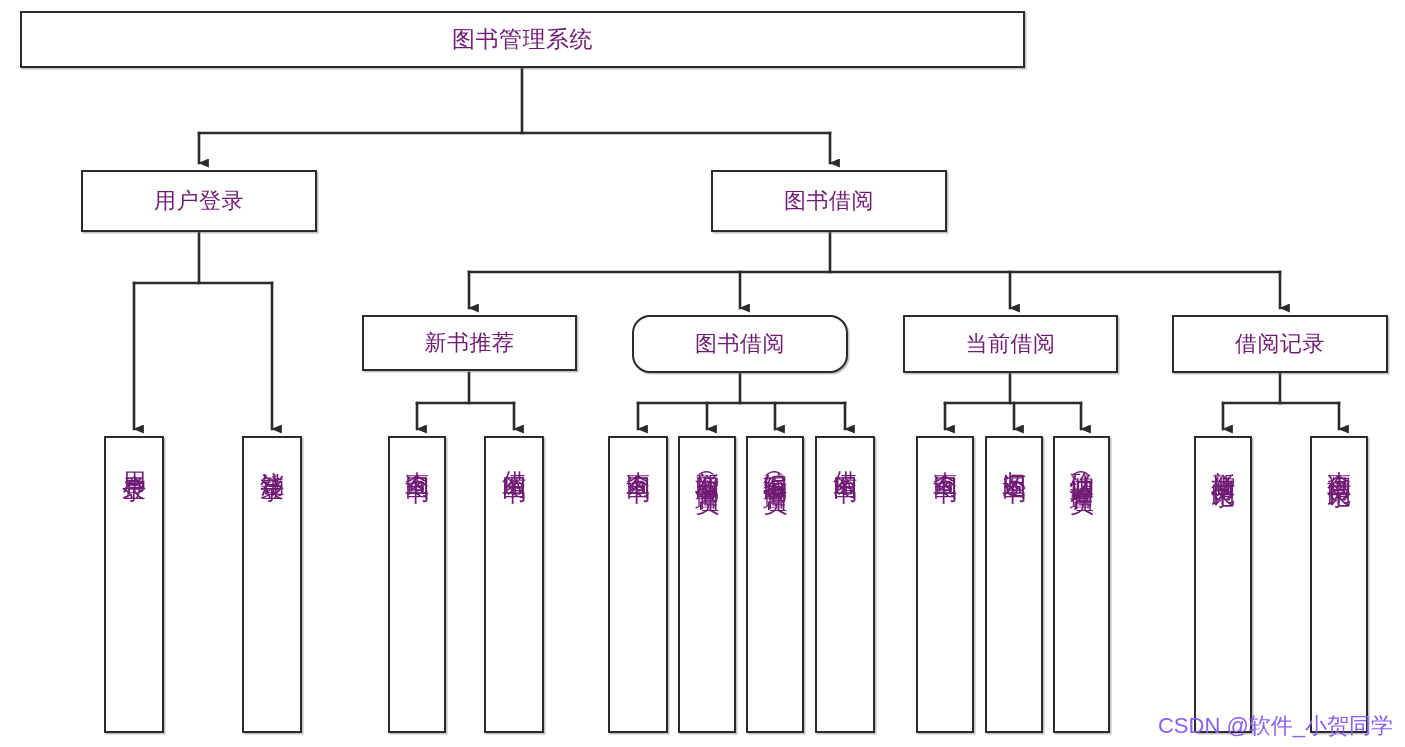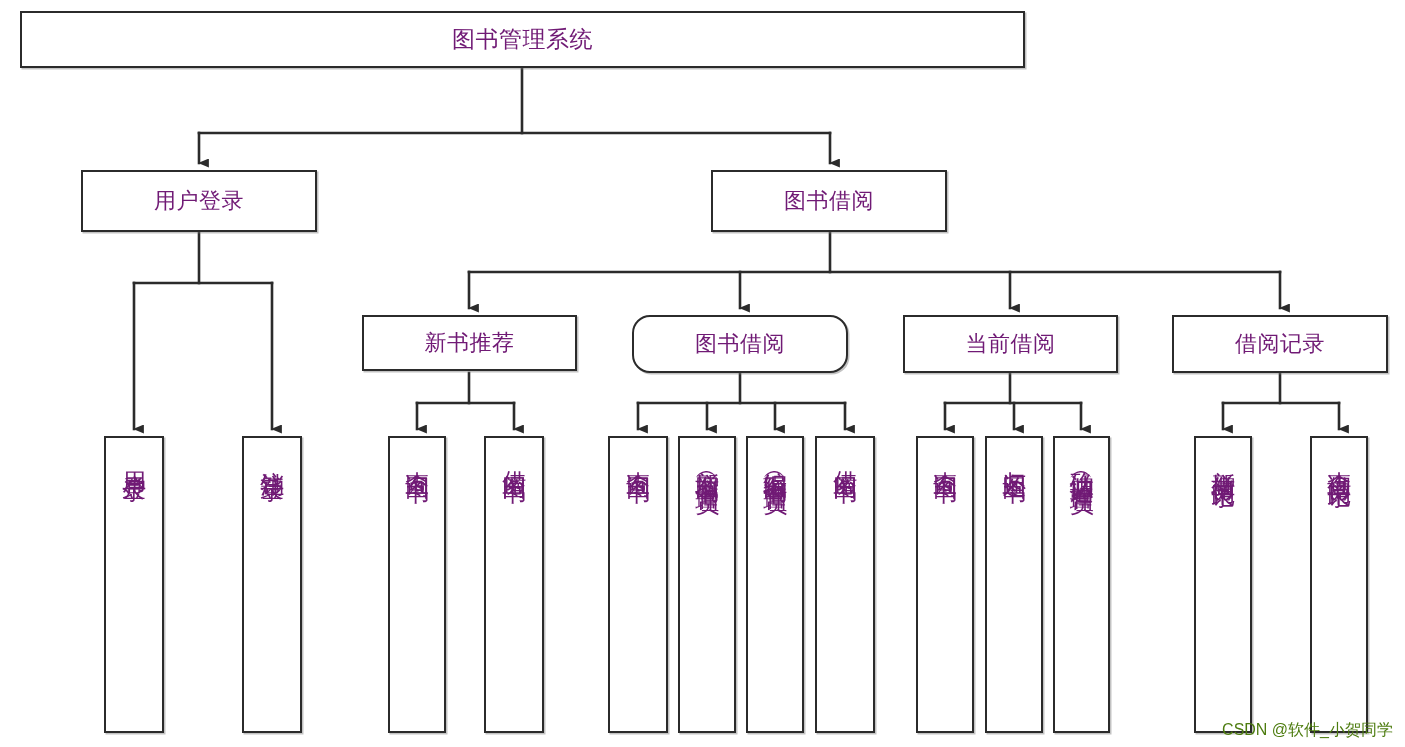--- a/index.html
+++ b/index.html
@@ -36,22 +36,22 @@
     writing-mode:vertical-rl;
     text-orientation:upright;
     font-size:24px;
     line-height:1.18;
     letter-spacing:3px;
     white-space:nowrap;
   }
   .watermark{
     position:absolute;
     right:12px;bottom:6px;
-    font-size:16px;
-    color:#4d7c0f;
+    font-size:22px;
+    color:#8b5cf6;
     white-space:nowrap;
     user-select:none;
   }
 </style>
 </head>
 <body>
 
 <div id="diagram-root">
 
   <svg class="edges" viewBox="0 0 1405 747" xmlns="http://www.w3.org/2000/svg">

